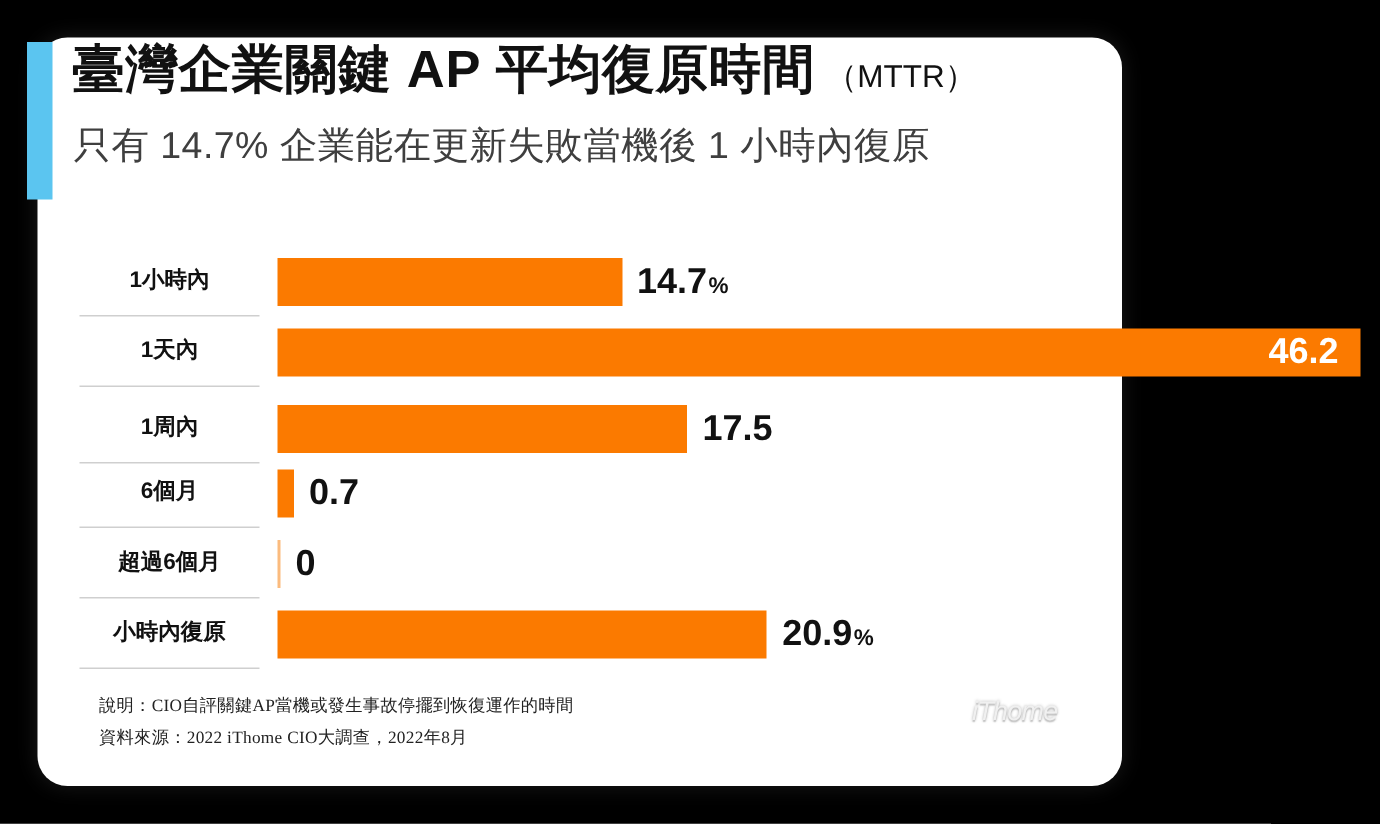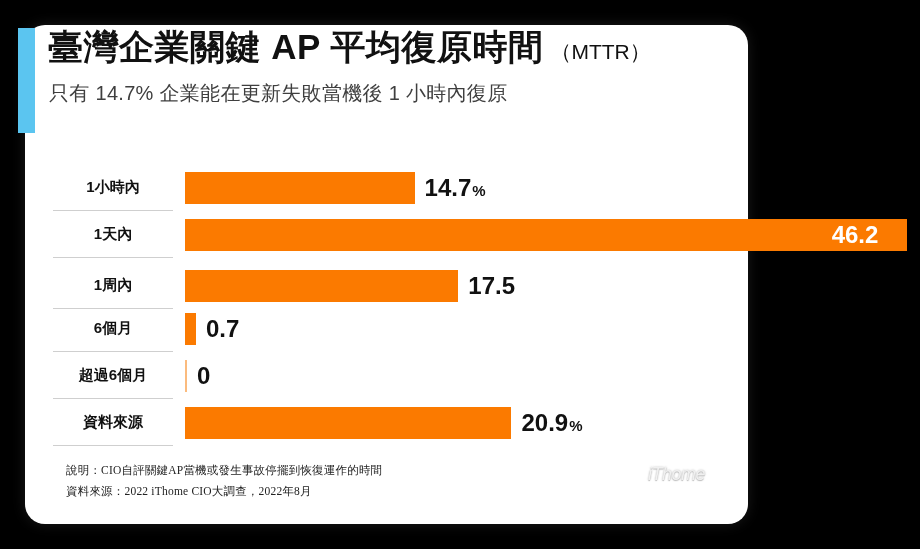--- a/index.html
+++ b/index.html
@@ -70,21 +70,21 @@
     font-size: 21px;
     font-weight: normal;
     color: #111111;
     margin-left: 7px;
     letter-spacing: 0px;
   }
   .subtitle {
     position: absolute;
     left: 31px;
     top: 58px;
-    font-size: 20px;
+    font-size: 25px;
     color: #3f3f3f;
     white-space: nowrap;
     letter-spacing: 0.3px;
   }
 
   
   #chart {
     position: absolute;
     left: 0;
     top: 0;
@@ -144,20 +144,21 @@
   }
   .bar-value-in {
     position: absolute;
     top: 8px;
     height: 32px;
     line-height: 32px;
     font-size: 24px;
     font-weight: bold;
     color: #ffffff;
     white-space: nowrap;
+    margin-left: 14px;
   }
 
   
   .footnote {
     position: absolute;
     left: 66px;
     font-size: 11.5px;
     color: #222222;
     font-family: "Liberation Serif", "DejaVu Serif", serif;
     white-space: nowrap;
@@ -219,21 +220,21 @@
         <div class="bar" style="width: 10.934px;"></div>
         <div class="bar-value-out" style="left: 205.934px;"><span>0.7</span></div>
       </div>
       <div class="row" style="top: 352px;">
         <div class="row-label">超過6個月</div>
         <div class="row-divider"></div>
         <div class="bar zero" style="width: 2px;"></div>
         <div class="bar-value-out" style="left: 197px;"><span>0</span></div>
       </div>
       <div class="row" style="top: 399px;">
-        <div class="row-label">資料來源</div>
+        <div class="row-label">小時內復原</div>
         <div class="row-divider"></div>
         <div class="bar" style="width: 326.458px;"></div>
         <div class="bar-value-out" style="left: 521.458px;"><span>20.9</span><span class="pct">%</span></div>
       </div>
     </div>
 
   <div class="footnote" id="note-1">說明：CIO自評關鍵AP當機或發生事故停擺到恢復運作的時間</div>
   <div class="footnote" id="note-2">資料來源：2022 iThome CIO大調查，2022年8月</div>
   <div class="logo">iThome</div>
 

